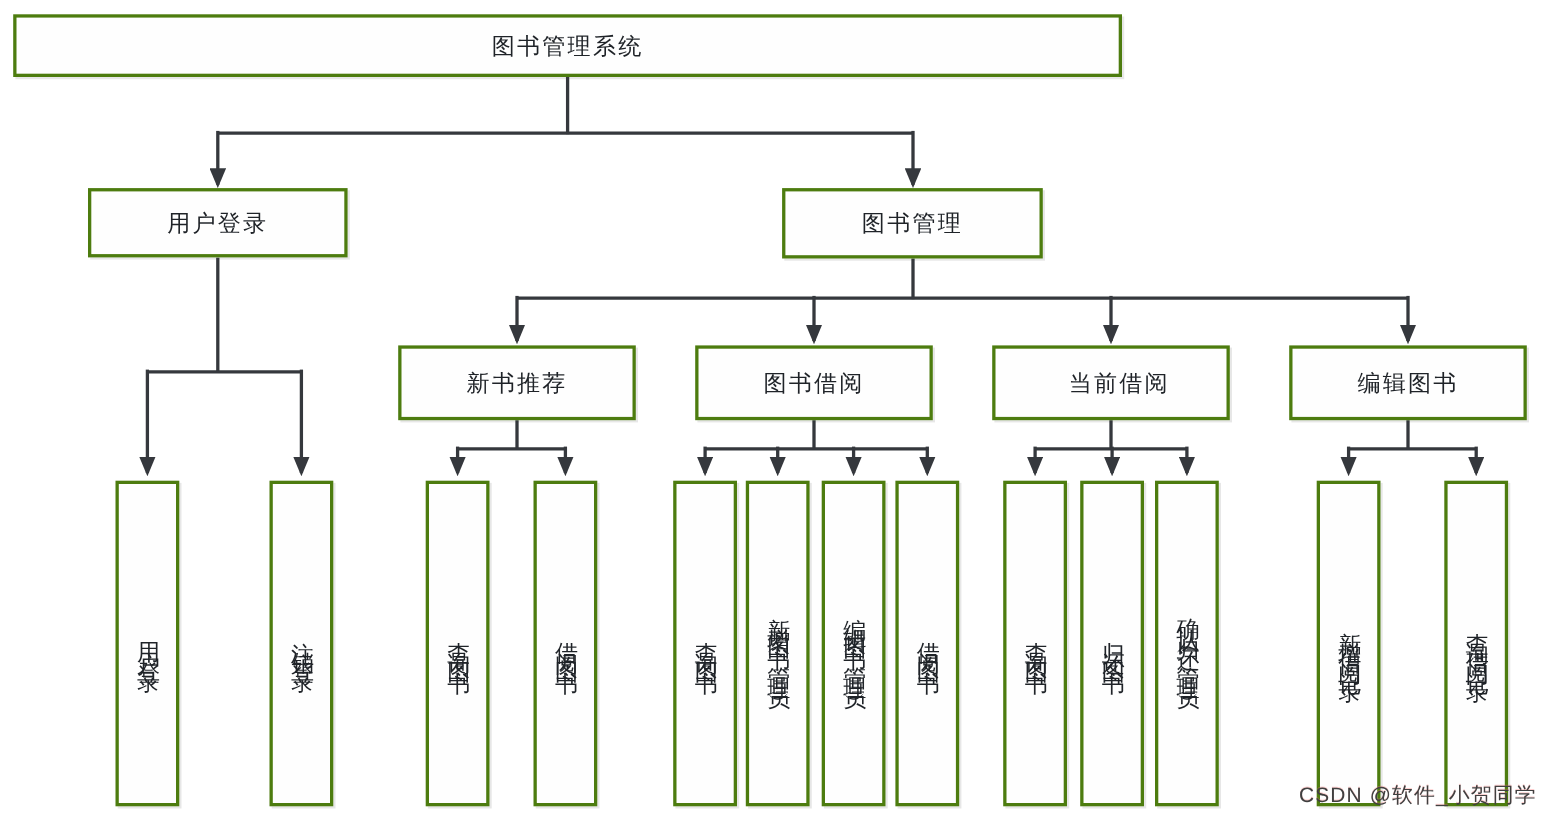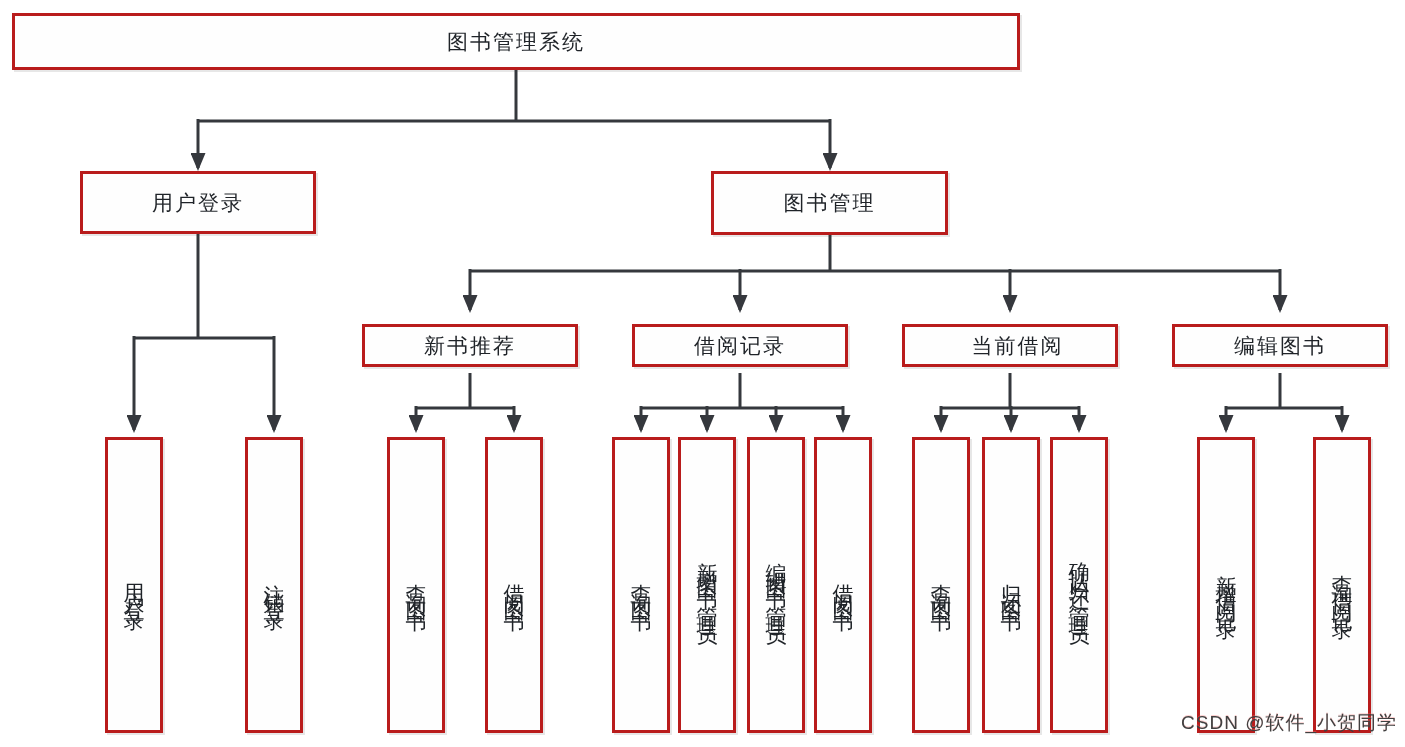--- a/index.html
+++ b/index.html
@@ -14,33 +14,33 @@
   }
   .wires {
     position: absolute;
     left: 0; top: 0;
     width: 1405px; height: 747px;
   }
   .node {
     position: absolute;
     box-sizing: border-box;
     background: #fefefe;
-    border: 3px solid #b91c1c;
+    border: 3px solid #4d7c0f;
     display: flex;
     align-items: center;
     justify-content: center;
     font-size: 21px;
     letter-spacing: 2px;
     box-shadow: 2px 2px 0 rgba(60,60,60,0.12);
     white-space: nowrap;
   }
   .root  { left: 12px;  top: 13px;  width: 1008px; height: 57px; }
   .l2a   { left: 80px;  top: 171px; width: 236px;  height: 63px; }
   .l2b   { left: 711px; top: 171px; width: 237px;  height: 64px; }
-  .l3    { top: 324px; height: 43px; width: 216px; font-family: Liberation Serif, serif; }
+  .l3    { top: 314px; height: 68px; width: 216px; font-family: Liberation Serif, serif; }
   .l3a   { left: 362px; }
   .l3b   { left: 632px; }
   .l3c   { left: 902px; padding-left: 15px; }
   .l3d   { left: 1172px; }
   .vbox {
     top: 437px;
     height: 296px;
     width: 58px;
     writing-mode: vertical-rl;
     text-orientation: mixed;
@@ -126,21 +126,21 @@
       <path d="M1342 406 V430" marker-end="url(#ah)"></path>
     </g>
   </svg>
 
   <div class="node root">图书管理系统</div>
 
   <div class="node l2a">用户登录</div>
   <div class="node l2b">图书管理</div>
 
   <div class="node l3 l3a">新书推荐</div>
-  <div class="node l3 l3b">借阅记录</div>
+  <div class="node l3 l3b">图书借阅</div>
   <div class="node l3 l3c">当前借阅</div>
   <div class="node l3 l3d">编辑图书</div>
 
   <div class="node vbox va1">用户登录</div>
   <div class="node vbox va2">注销登录</div>
 
   <div class="node vbox vb1">查询图书</div>
   <div class="node vbox vb2">借阅图书</div>
 
   <div class="node vbox vc1">查询图书</div>

